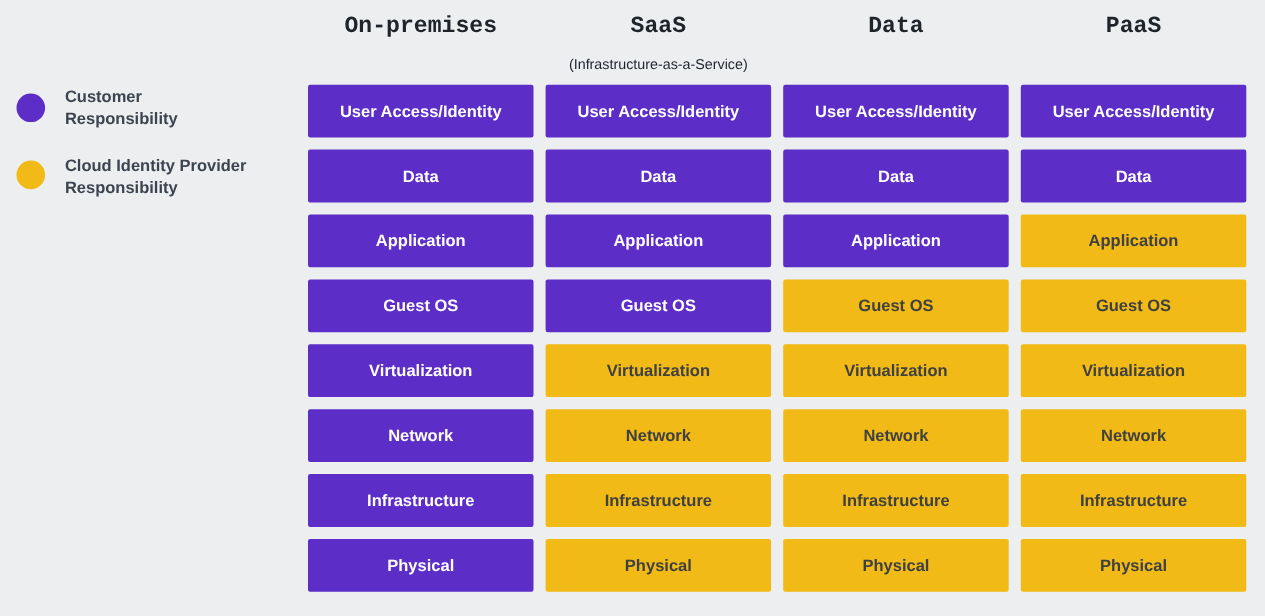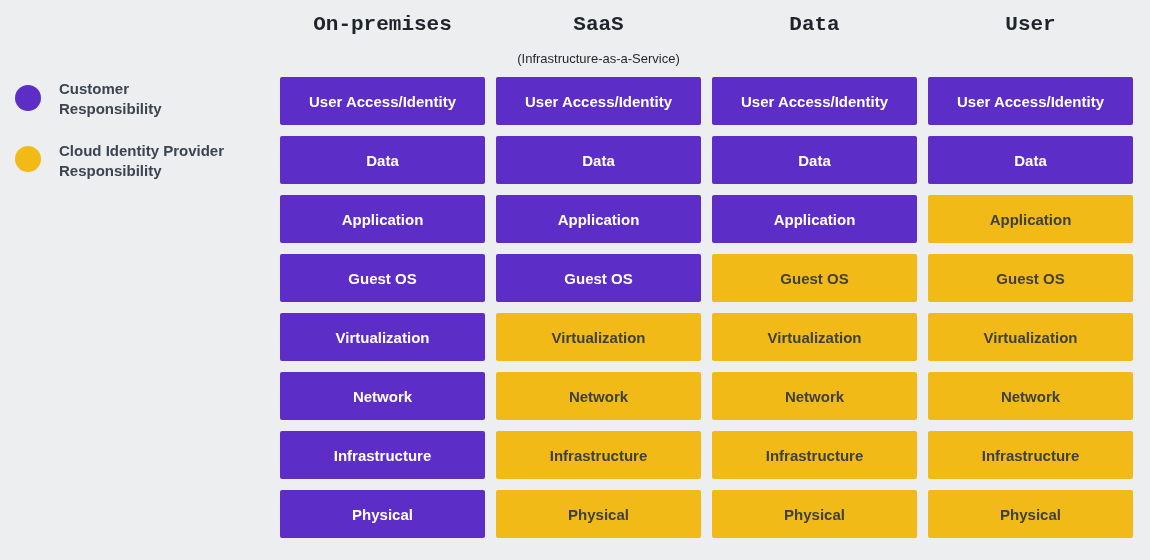--- a/index.html
+++ b/index.html
@@ -150,21 +150,21 @@
         <div class="cell customer">Data</div>
         <div class="cell customer">Application</div>
         <div class="cell provider">Guest OS</div>
         <div class="cell provider">Virtualization</div>
         <div class="cell provider">Network</div>
         <div class="cell provider">Infrastructure</div>
         <div class="cell provider">Physical</div>
       </div>
       <div class="col">
         <div class="col-head">
-          <div class="col-title">User</div>
+          <div class="col-title">PaaS</div>
         </div>
         <div class="cell customer">User Access/Identity</div>
         <div class="cell customer">Data</div>
         <div class="cell provider">Application</div>
         <div class="cell provider">Guest OS</div>
         <div class="cell provider">Virtualization</div>
         <div class="cell provider">Network</div>
         <div class="cell provider">Infrastructure</div>
         <div class="cell provider">Physical</div>
       </div>

